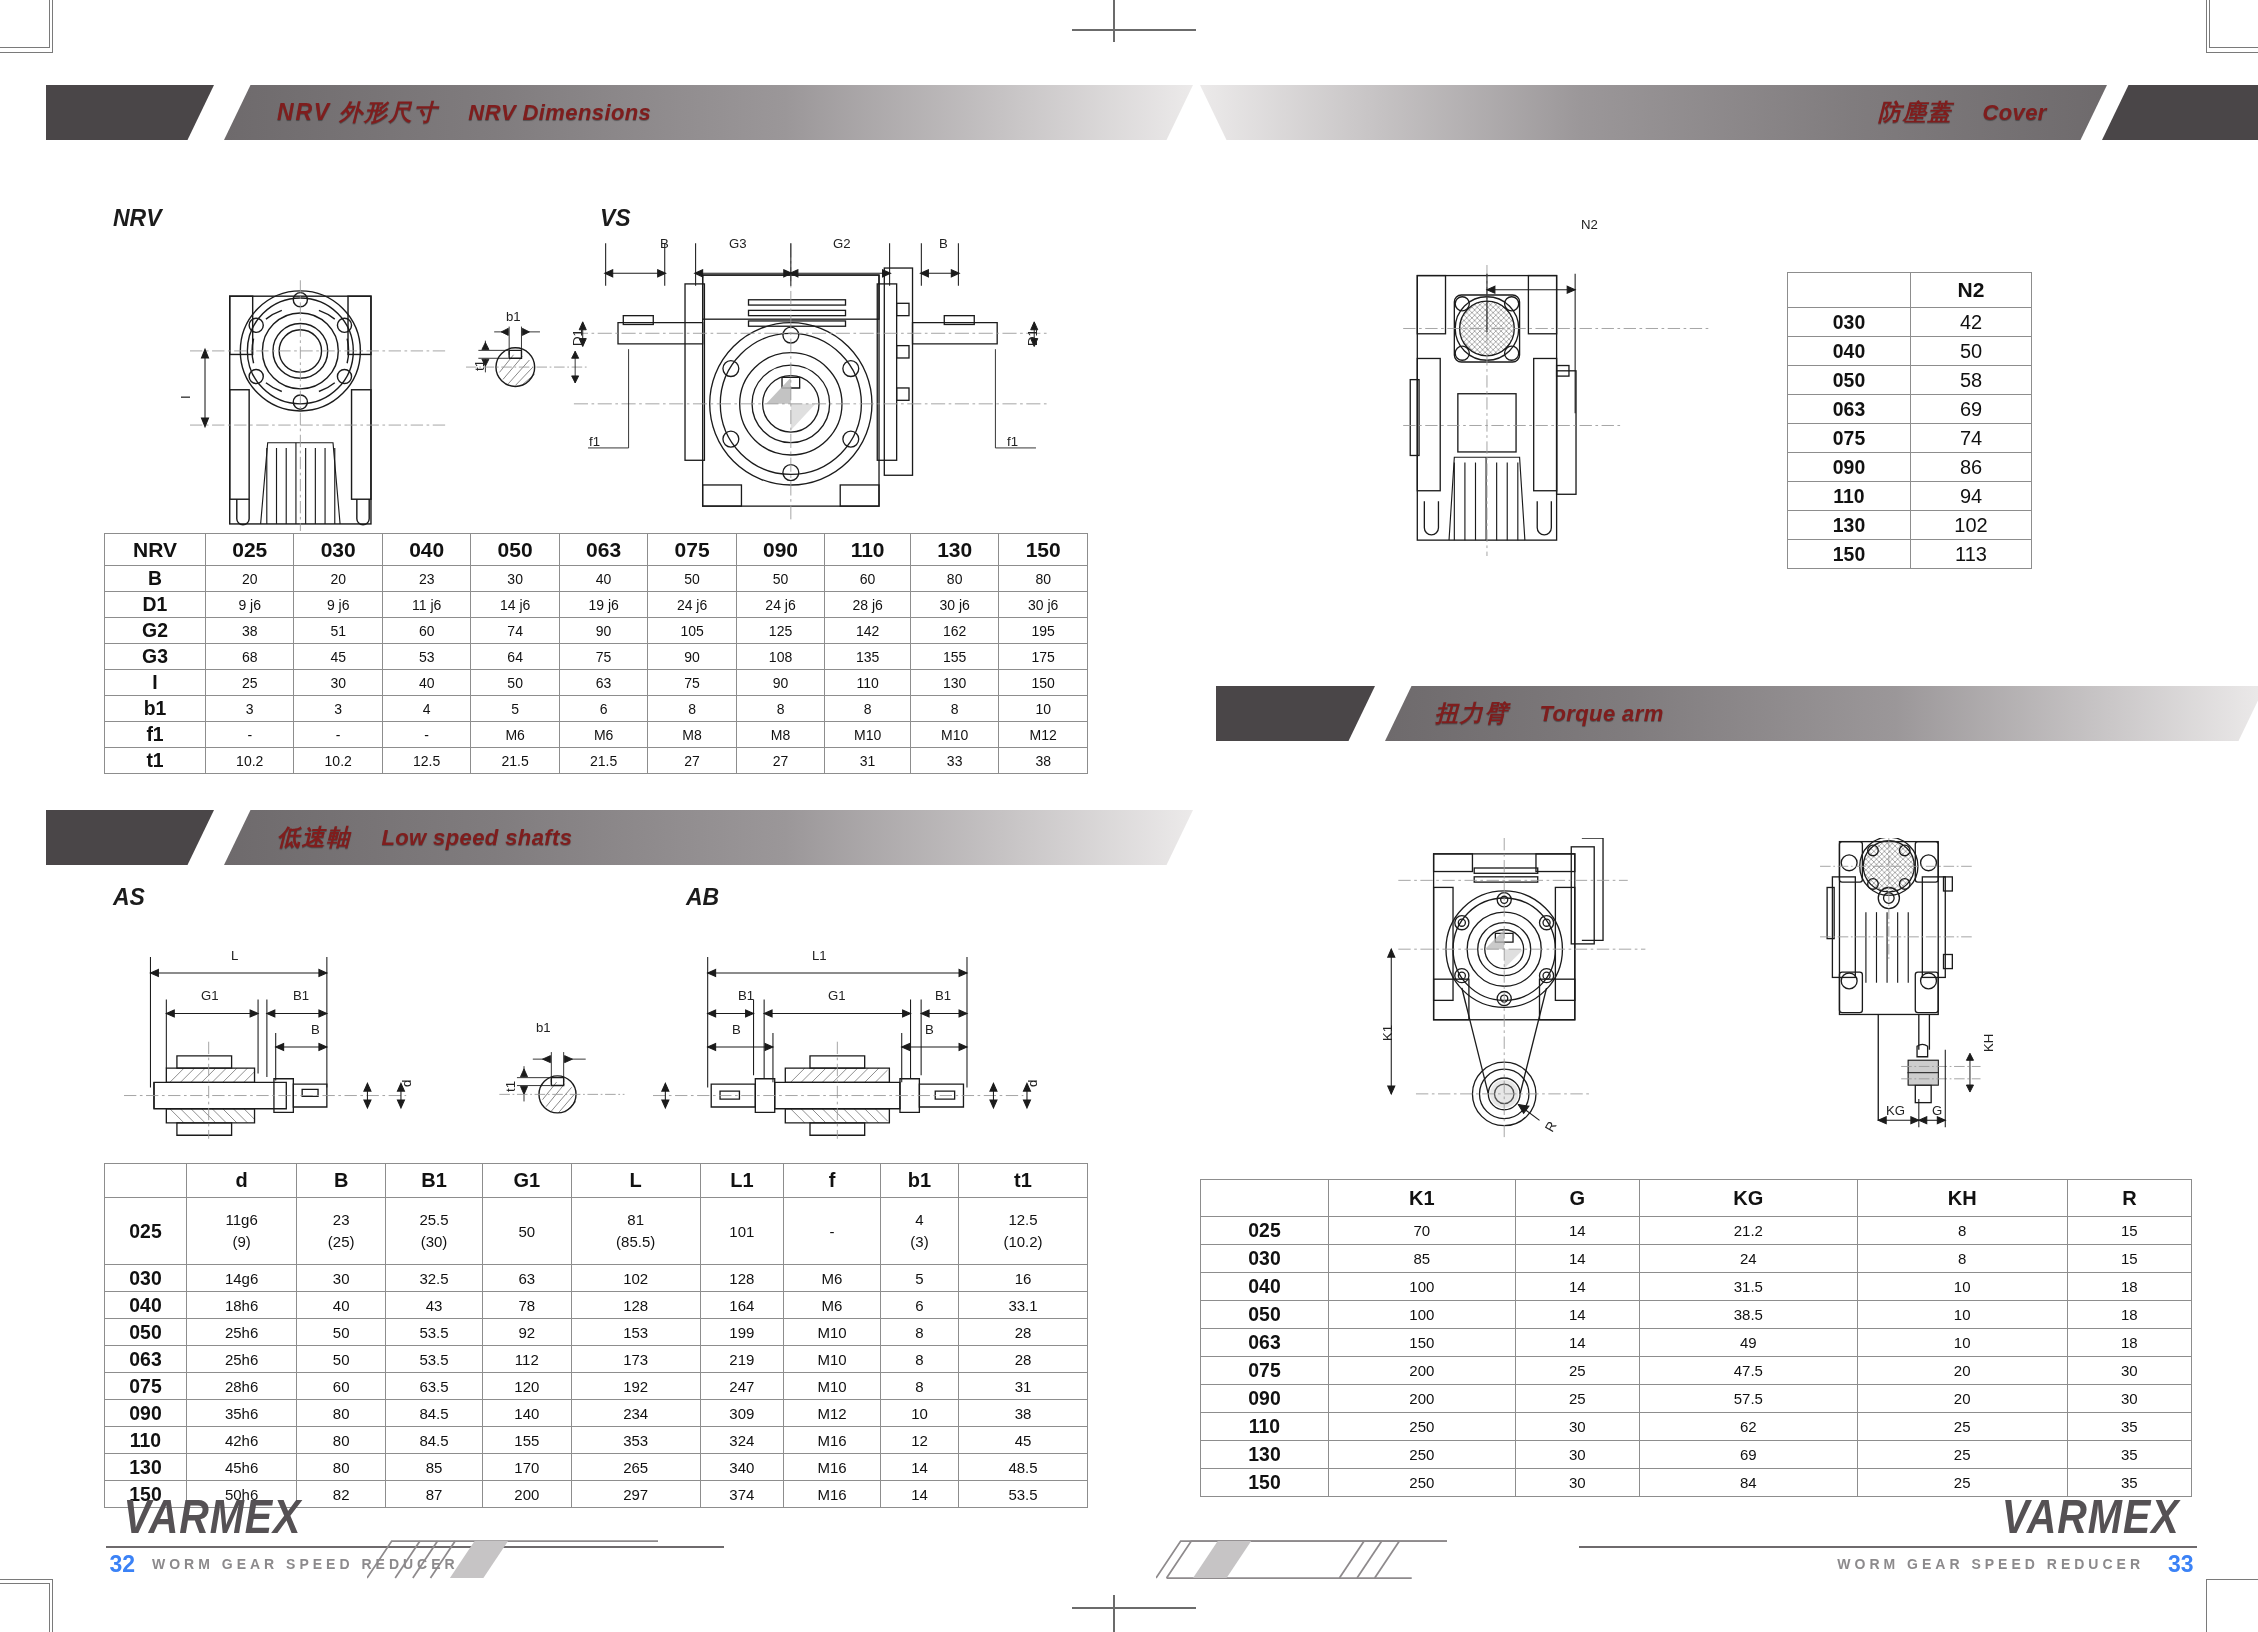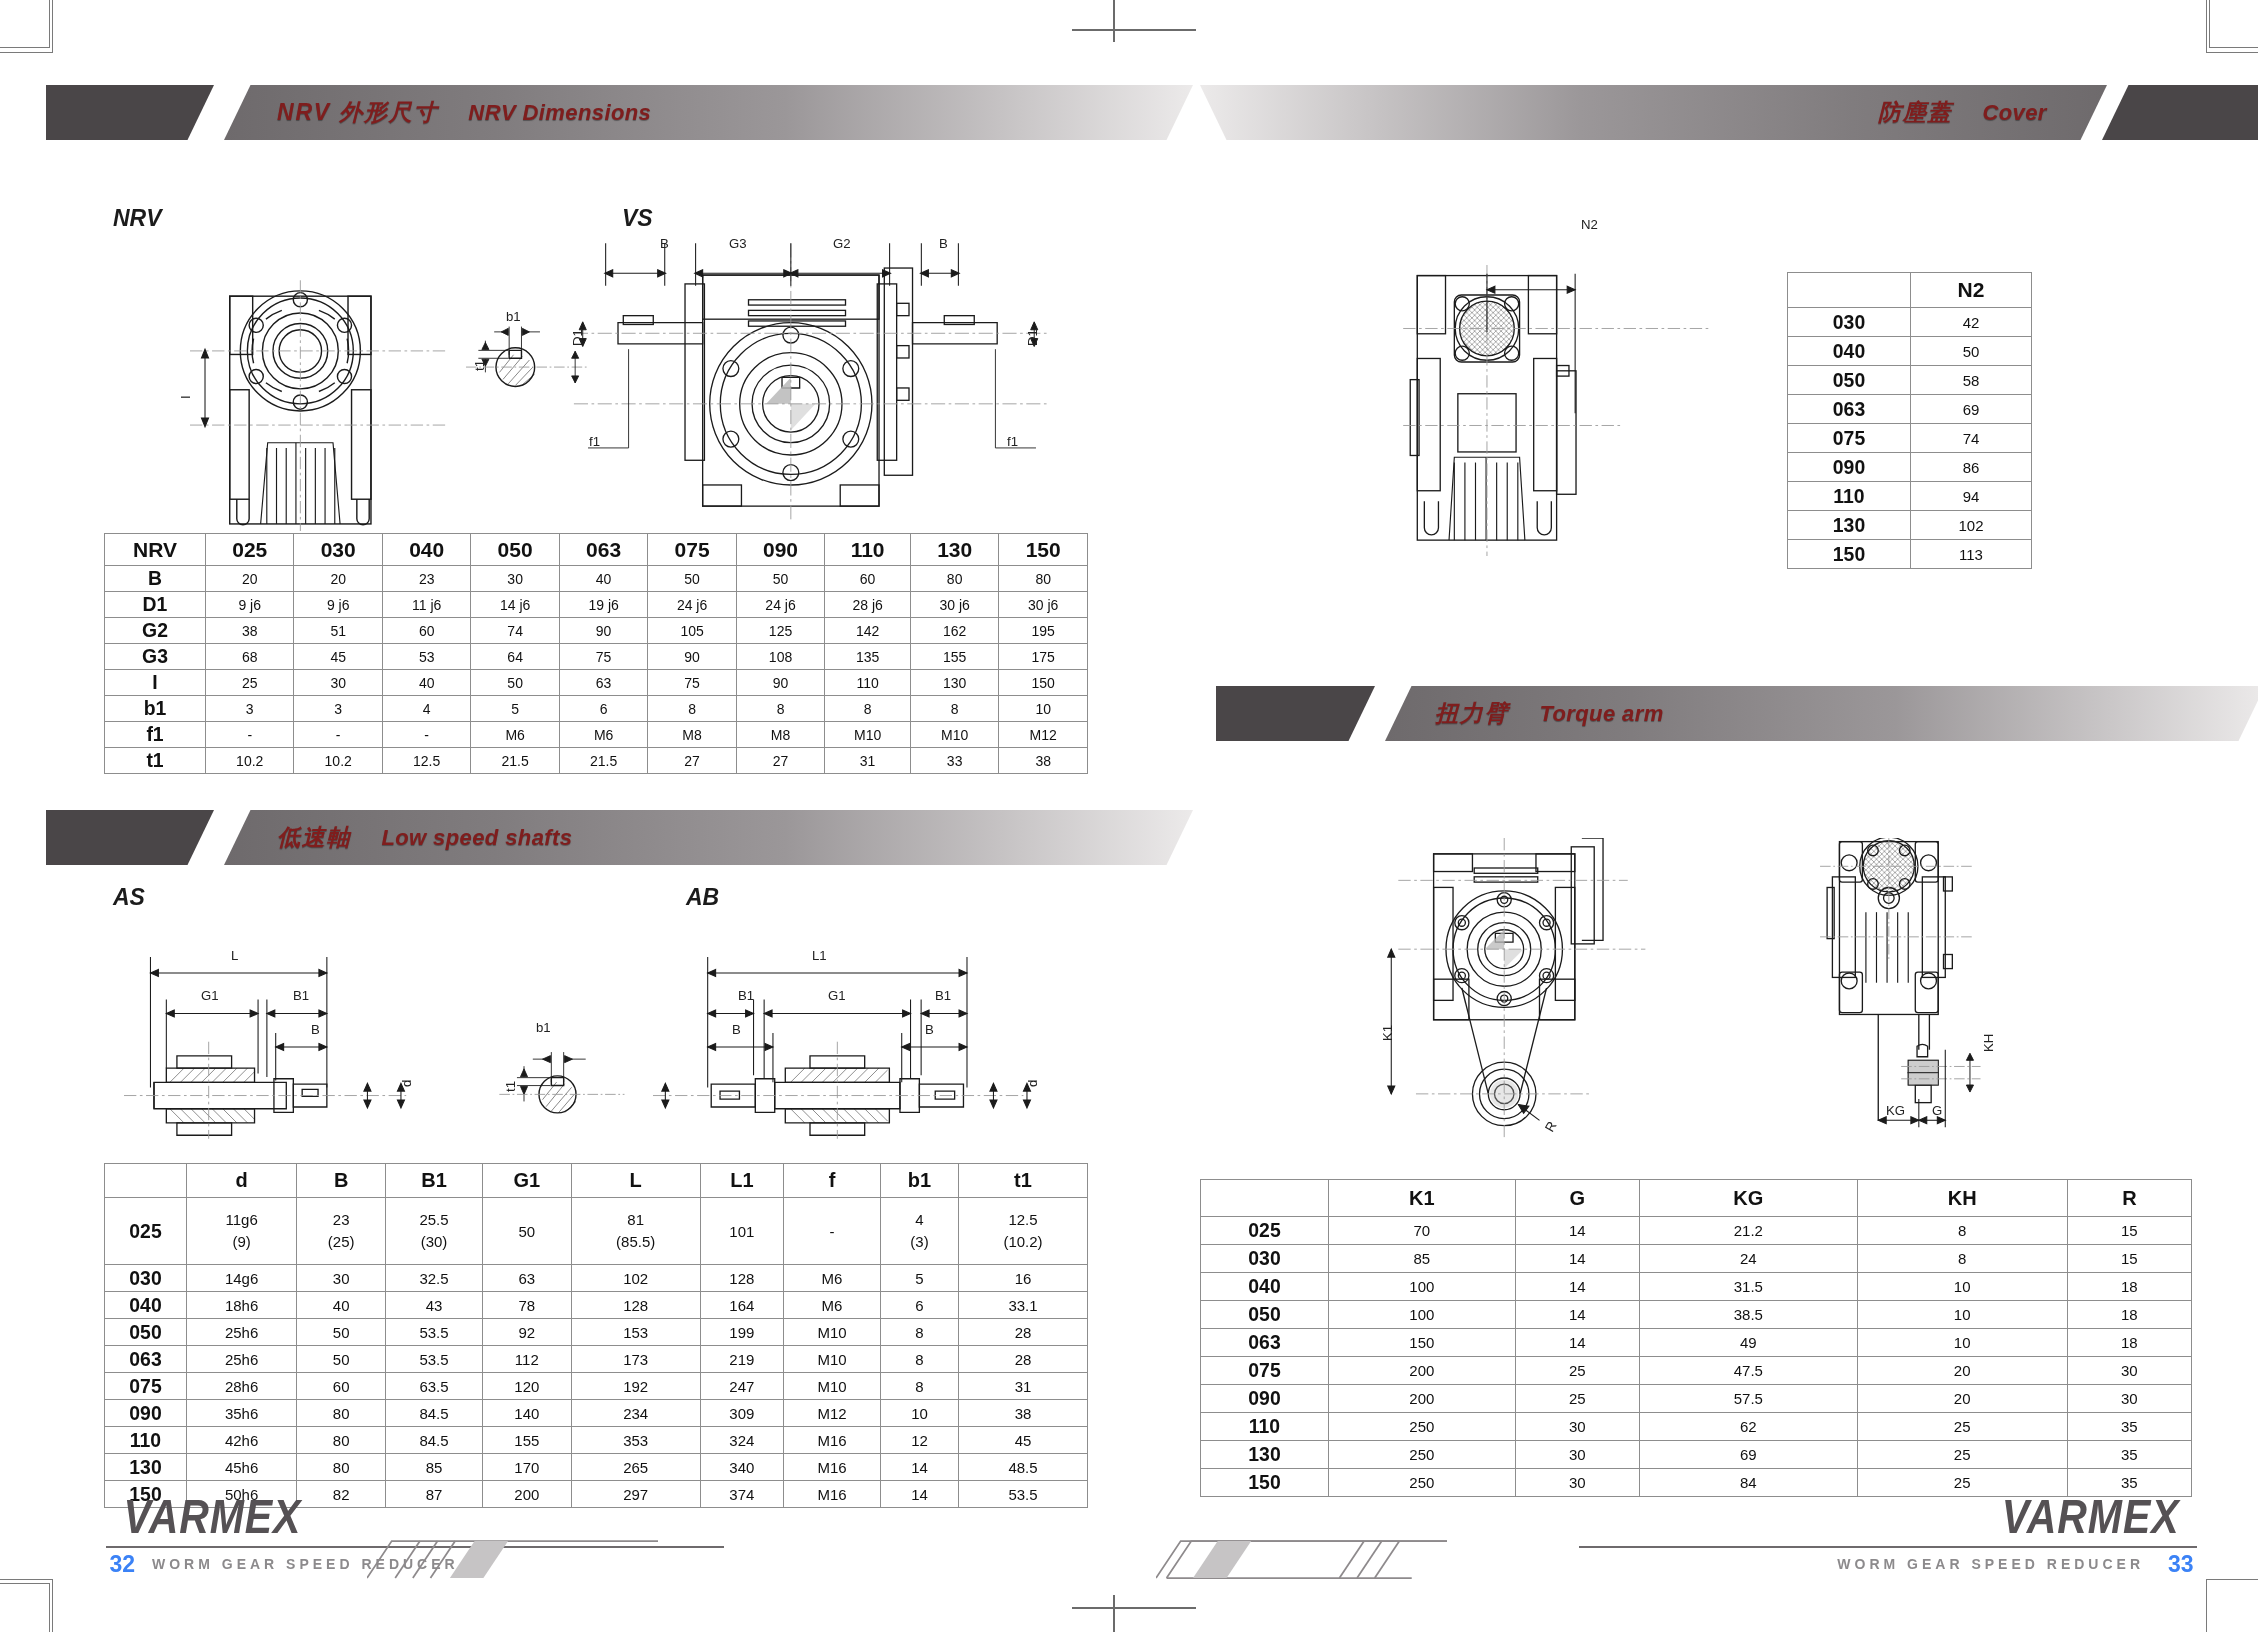--- a/index.html
+++ b/index.html
@@ -68,21 +68,21 @@
   
   #tbl-lss { left:104px; top:1163px; width:984px; }
   #tbl-lss td { height:27px; font-size:15px; }
   #tbl-lss tr:first-child td { height:34px; font-size:20px; font-weight:bold; }
   #tbl-lss td.rowhdr { font-weight:bold; font-size:19.4px; width:82px; }
   #tbl-lss td.two-line { font-size:15px; line-height:1.45; }
   #tbl-lss tr.tall td { height:67px; }
 
   
   #tbl-n2 { left:1787px; top:272px; width:245px; }
-  #tbl-n2 td { height:29px; font-size:15px; }
+  #tbl-n2 td { height:29px; font-size:20px; }
   #tbl-n2 tr:first-child td { height:35px; font-size:21px; font-weight:bold; }
   #tbl-n2 td.rowhdr { font-weight:bold; font-size:19.4px; width:123px; }
 
   
   #tbl-ta { left:1200px; top:1179px; width:992px; }
   #tbl-ta td { height:28px; font-size:15px; }
   #tbl-ta tr:first-child td { height:37px; font-size:20px; font-weight:bold; }
   #tbl-ta td.rowhdr { font-weight:bold; font-size:19.4px; width:128px; }
 
   
@@ -155,21 +155,21 @@
 <div class="banner" style="left:1216px;top:686px;width:1050px;">
   <div class="dark" style="width:159px;"></div>
   <div class="grad" style="left:169px;width:880px;clip-path:polygon(26.5px 0,100% 0,calc(100% - 26.5px) 100%,0 100%);"></div>
   <div class="banner-label" style="left:219px;">
     <span class="cn">扭力臂</span>
     <span>Torque arm</span>
   </div>
 </div>
 
 <div class="dwg-caption" style="left:113px;top:205px;">NRV</div>
-<div class="dwg-caption" style="left:600px;top:205px;margin-left:22px;">VS</div>
+<div class="dwg-caption" style="left:600px;top:205px;">VS</div>
 <div class="dwg-caption" style="left:113px;top:884px;">AS</div>
 <div class="dwg-caption" style="left:686px;top:884px;">AB</div>
 
 <svg style="position:absolute;left:190px;top:275px;" width="256" height="256" viewBox="0 0 290 290">
   <g fill="none" stroke="#1b1b1b" stroke-width="1.6">
 
     <rect x="45" y="24" width="160" height="258"></rect>
 
     <rect x="45" y="24" width="26" height="66"></rect>
     <rect x="179" y="24" width="26" height="66"></rect>

